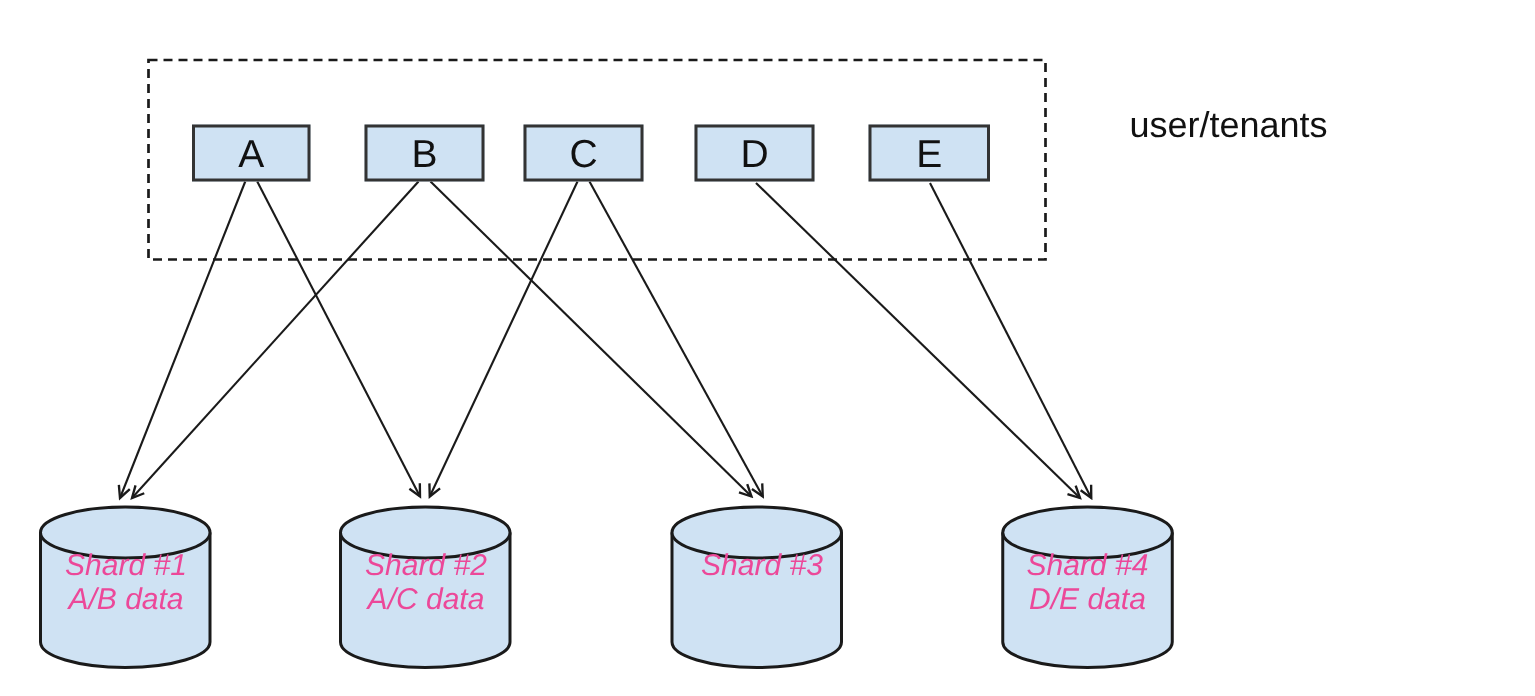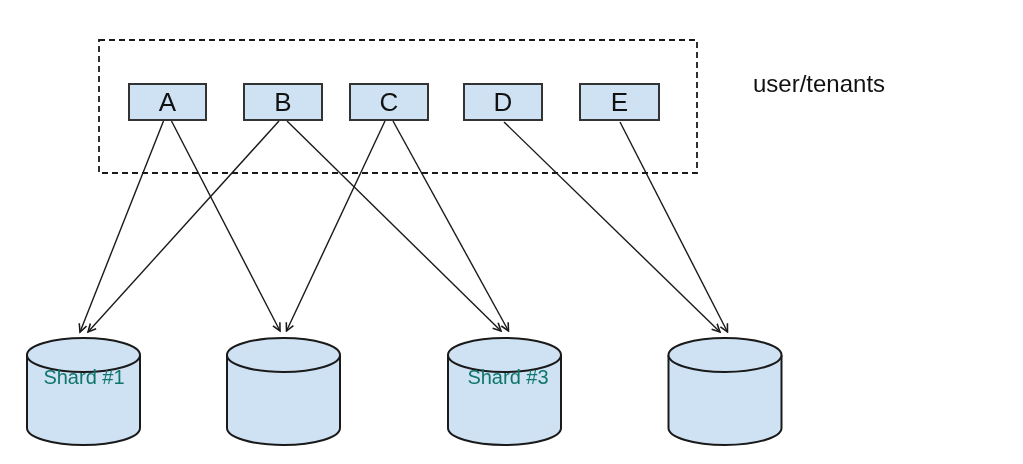--- a/index.html
+++ b/index.html
@@ -44,21 +44,22 @@
     white-space: nowrap;
     text-align: center;
   }
   .shard-label {
     position: absolute;
     top: 366px;
     width: 120px;
     text-align: center;
     font-size: 20px;
     line-height: 23px;
-    color: #0f766e;
+    color: #ec4899;
+    font-style: italic;
   }
   #shard-label-1 { left: 24px; }
   #shard-label-2 { left: 224px; }
   #shard-label-3 { left: 448px; }
   #shard-label-4 { left: 665px; }
   .shard-line { display: block; }
 </style>
 </head>
 <body>
 
@@ -117,20 +118,27 @@
     <span>D</span>
   </div>
   <div class="tenant-box" id="tenant-e">
     <span>E</span>
   </div>
 
   <div id="group-label">user/tenants</div>
 
   <div class="shard-label" id="shard-label-1">
     <span class="shard-line">Shard #1</span>
+    <span class="shard-line">A/B data</span>
+  </div>
+  <div class="shard-label" id="shard-label-2">
+    <span class="shard-line">Shard #2</span>
+    <span class="shard-line">A/C data</span>
   </div>
   <div class="shard-label" id="shard-label-3">
     <span class="shard-line">Shard #3</span>
   </div>
   <div class="shard-label" id="shard-label-4">
+    <span class="shard-line">Shard #4</span>
+    <span class="shard-line">D/E data</span>
   </div>
 
 </div>
 
 </body></html>

